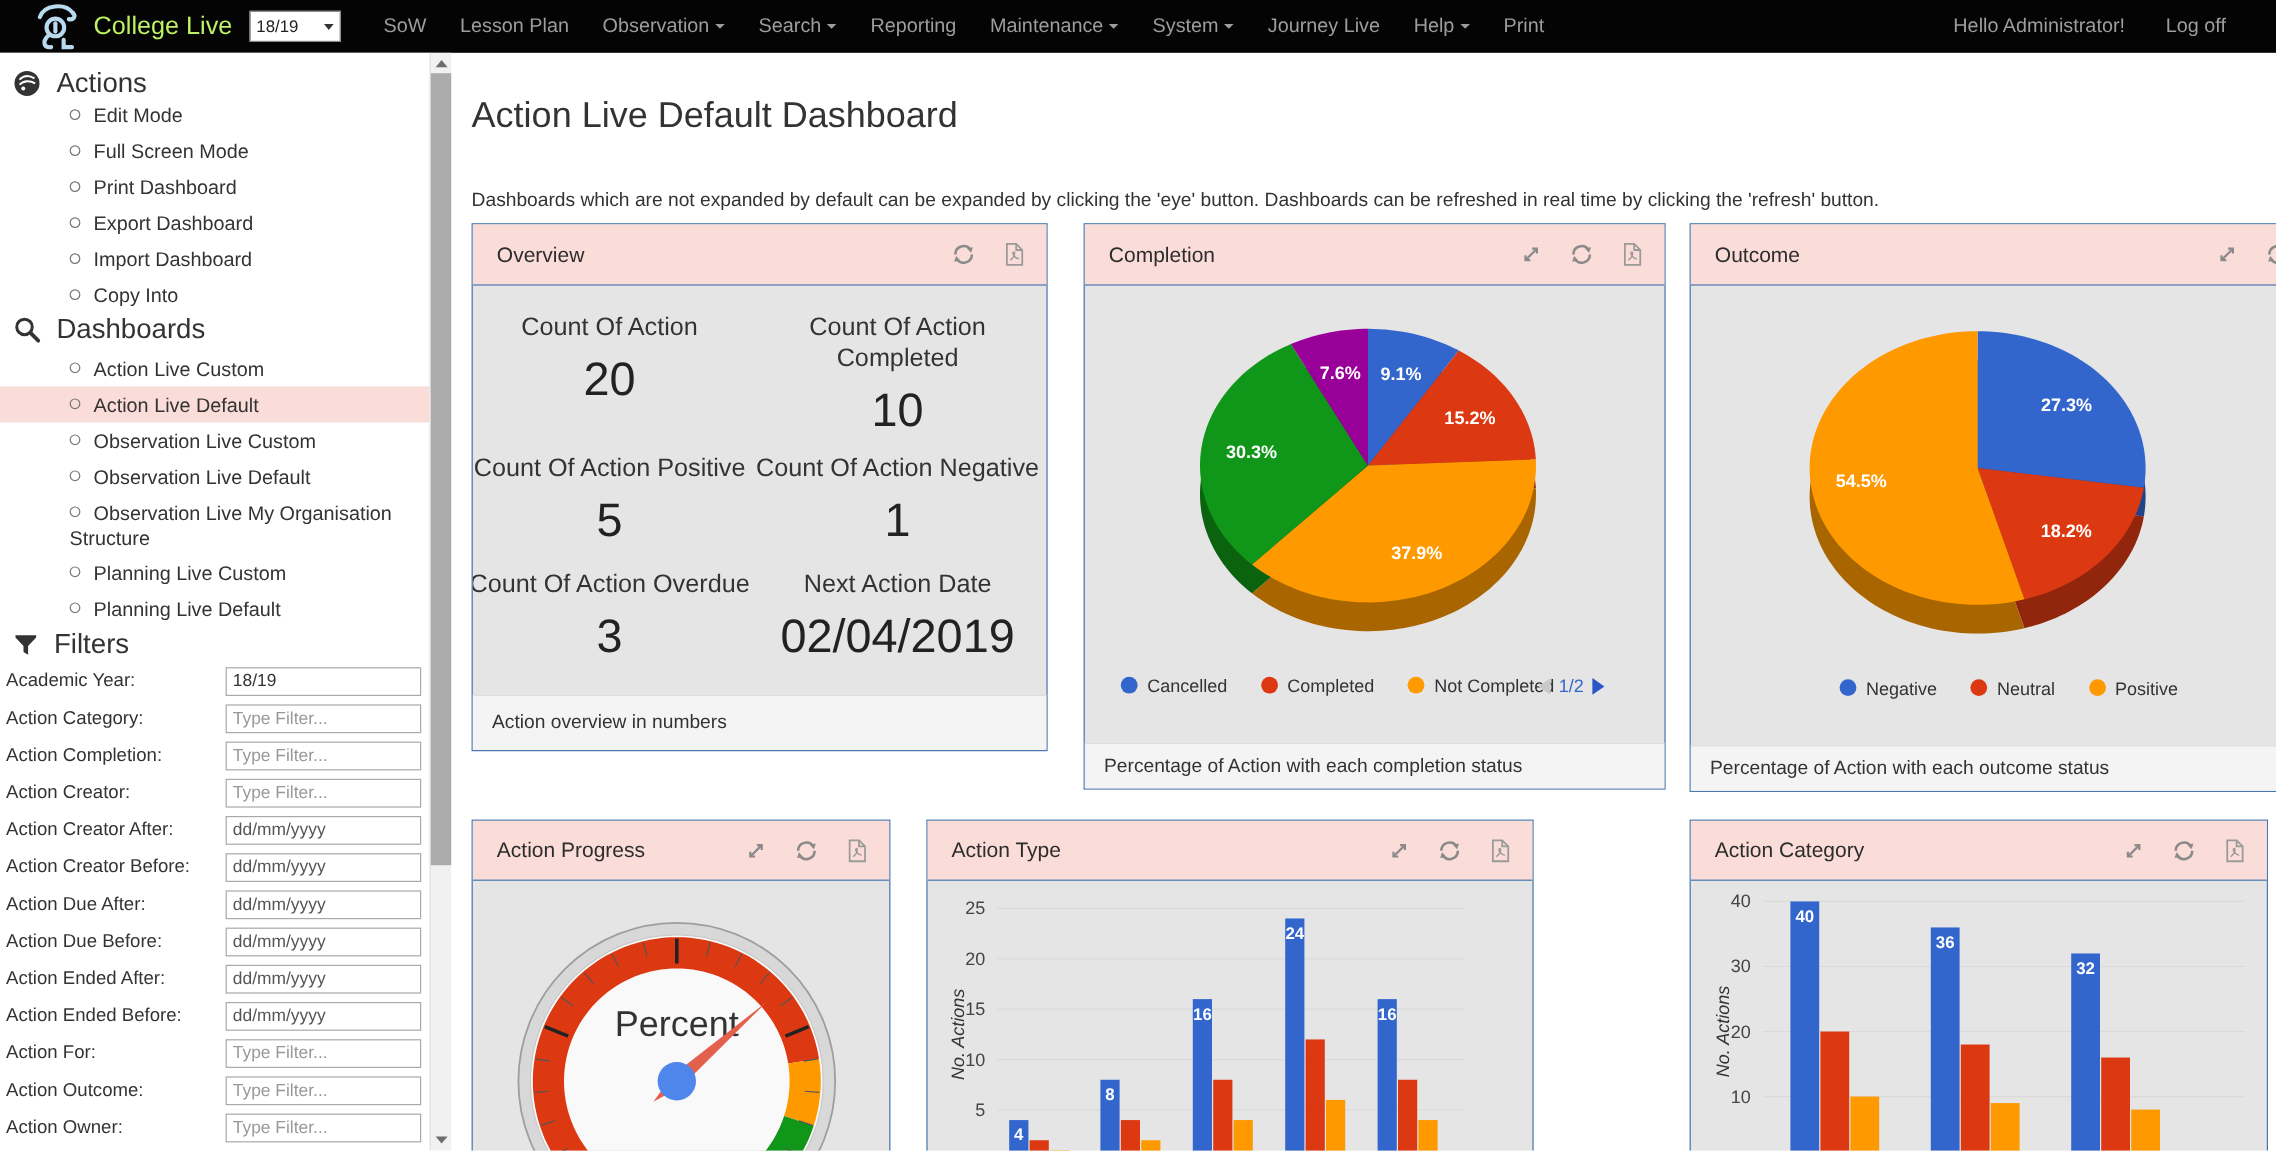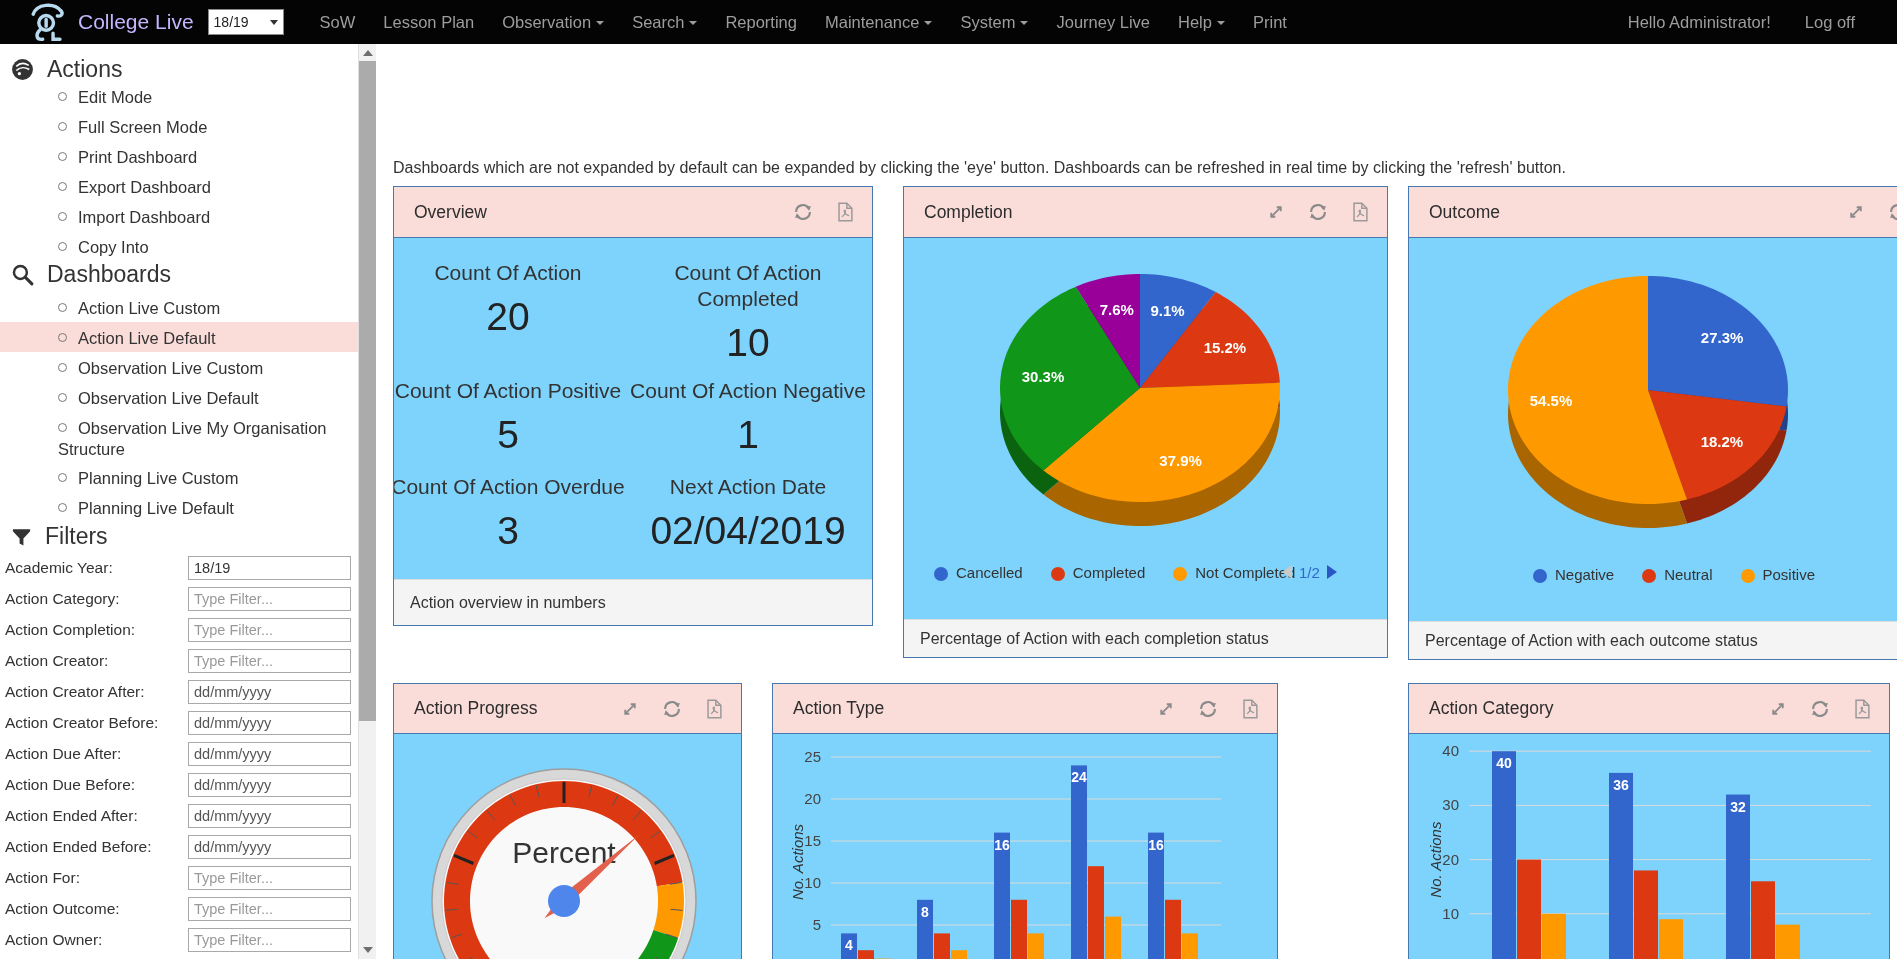--- a/index.html
+++ b/index.html
@@ -3,21 +3,21 @@
 <meta charset="utf-8">
 <style>
   html,body{margin:0;padding:0;background:#fff;}
   #app{position:relative;width:1897px;height:959px;overflow:hidden;background:#fff;
        font-family:"Liberation Sans",sans-serif;color:#333;}
 
   
   #navbar{position:absolute;left:0;top:0;width:1897px;height:44px;background:#040404;
           display:flex;align-items:center;}
   #brand-logo{margin-left:28px;flex:0 0 auto;}
-  #brand-text{color:#c4b5fd;font-size:21px;margin-left:12px;white-space:nowrap;}
+  #brand-text{color:#bef264;font-size:21px;margin-left:12px;white-space:nowrap;}
   #year-select{margin-left:14px;width:64px;height:24px;background:#fff;border:1px solid #888;
        font-size:14px;color:#222;display:flex;align-items:center;justify-content:space-between;
        padding:0 5px;cursor:default;}
   #year-select .sel-caret{width:0;height:0;border-left:4px solid transparent;border-right:4px solid transparent;
        border-top:5px solid #333;}
   #nav-items{display:flex;align-items:center;margin-left:22px;gap:0;}
   .nav-item{color:#9d9d9d;font-size:16.5px;padding:0 14px;white-space:nowrap;cursor:pointer;}
   .caret{display:inline-block;margin-left:5px;vertical-align:middle;width:0;height:0;
        border-left:4px solid transparent;border-right:4px solid transparent;border-top:4px solid #9d9d9d;}
   #nav-right{margin-left:auto;display:flex;align-items:center;gap:34px;padding-right:42px;}
@@ -48,39 +48,39 @@
   #scroll-down{bottom:6px;border-top:6px solid #6e6e6e;}
   #scroll-thumb{position:absolute;left:0;top:17px;width:17px;height:660px;background:#ababab;}
 
   
   #main{position:absolute;left:375px;top:44px;width:1522px;height:915px;}
   #page-title{position:absolute;left:18px;top:36px;font-size:30px;color:#333;}
   .intro{position:absolute;left:18px;font-size:16px;color:#333;}
   #intro-1{top:86px;}
   #intro-2{top:115px;}
 
-  .panel{position:absolute;border:1px solid #4679b2;background:#7dd3fc;box-sizing:border-box;}
+  .panel{position:absolute;border:1px solid #4679b2;background:#e5e5e5;box-sizing:border-box;}
   .panel-header{position:relative;height:51px;background:#fadcd9;border-bottom:1px solid #4679b2;
        box-sizing:border-box;display:flex;align-items:center;}
   .panel-title{font-size:17.5px;color:#2d2d2d;margin-left:20px;}
   .hicons{margin-left:auto;display:flex;align-items:center;gap:20px;margin-right:16px;}
   .hicon{width:22px;height:22px;cursor:pointer;}
   .panel-footer{position:absolute;left:0;right:0;bottom:0;background:#f4f4f4;border-top:1px solid #ddd;
        font-size:16px;color:#333;display:flex;align-items:center;padding-left:16px;box-sizing:border-box;}
   .panel-body{position:absolute;left:0;right:0;top:51px;bottom:0;overflow:hidden;}
 
   
   .stat-cell{position:absolute;width:252px;text-align:center;}
   .stat-label{font-size:21px;color:#333;line-height:26px;}
   .stat-value{font-size:39px;color:#222;margin-top:9px;}
 
   
   .legend{position:absolute;height:28px;display:flex;align-items:center;font-size:15px;color:#333;}
   .legend .dot{width:14px;height:14px;border-radius:50%;display:inline-block;margin-right:8px;}
-  .legend .litem{display:flex;align-items:flex-end;margin-right:28px;}
+  .legend .litem{display:flex;align-items:flex-start;margin-right:28px;}
   .pager{position:absolute;height:28px;display:flex;align-items:center;gap:7px;font-size:15px;color:#3366cc;}
   .tri-left{width:0;height:0;border-top:7px solid transparent;border-bottom:7px solid transparent;
        border-right:10px solid #c9c9c9;}
   .tri-right{width:0;height:0;border-top:7px solid transparent;border-bottom:7px solid transparent;
        border-left:10px solid #2a56c6;cursor:pointer;}
   svg{display:block;}
 </style>
 </head>
 <body>
 
@@ -227,20 +227,21 @@
       </div>
   </aside>
 
   <div id="side-scroll">
     <div id="scroll-up" class="scroll-arrow"></div>
     <div id="scroll-thumb"></div>
     <div id="scroll-down" class="scroll-arrow"></div>
   </div>
 
   <main id="main">
+    <h1 id="page-title" style="margin:0;font-weight:400;">Action Live Default Dashboard</h1>
     <div id="intro-2" class="intro">Dashboards which are not expanded by default can be expanded by clicking the 'eye' button. Dashboards can be refreshed in real time by clicking the 'refresh' button.</div>
 
     <section class="panel" style="left:18px;top:142px;width:480px;height:440px;">
       <div class="panel-header">
         <span class="panel-title">Overview</span>
         <span class="hicons">
             <span>
               <svg class="hicon" viewBox="0 0 24 24">
                 <g stroke="#8a8a8a" stroke-width="2.3" fill="none">
                   <path d="M19.5 12a7.5 7.5 0 0 1-13.8 4.1"></path>

